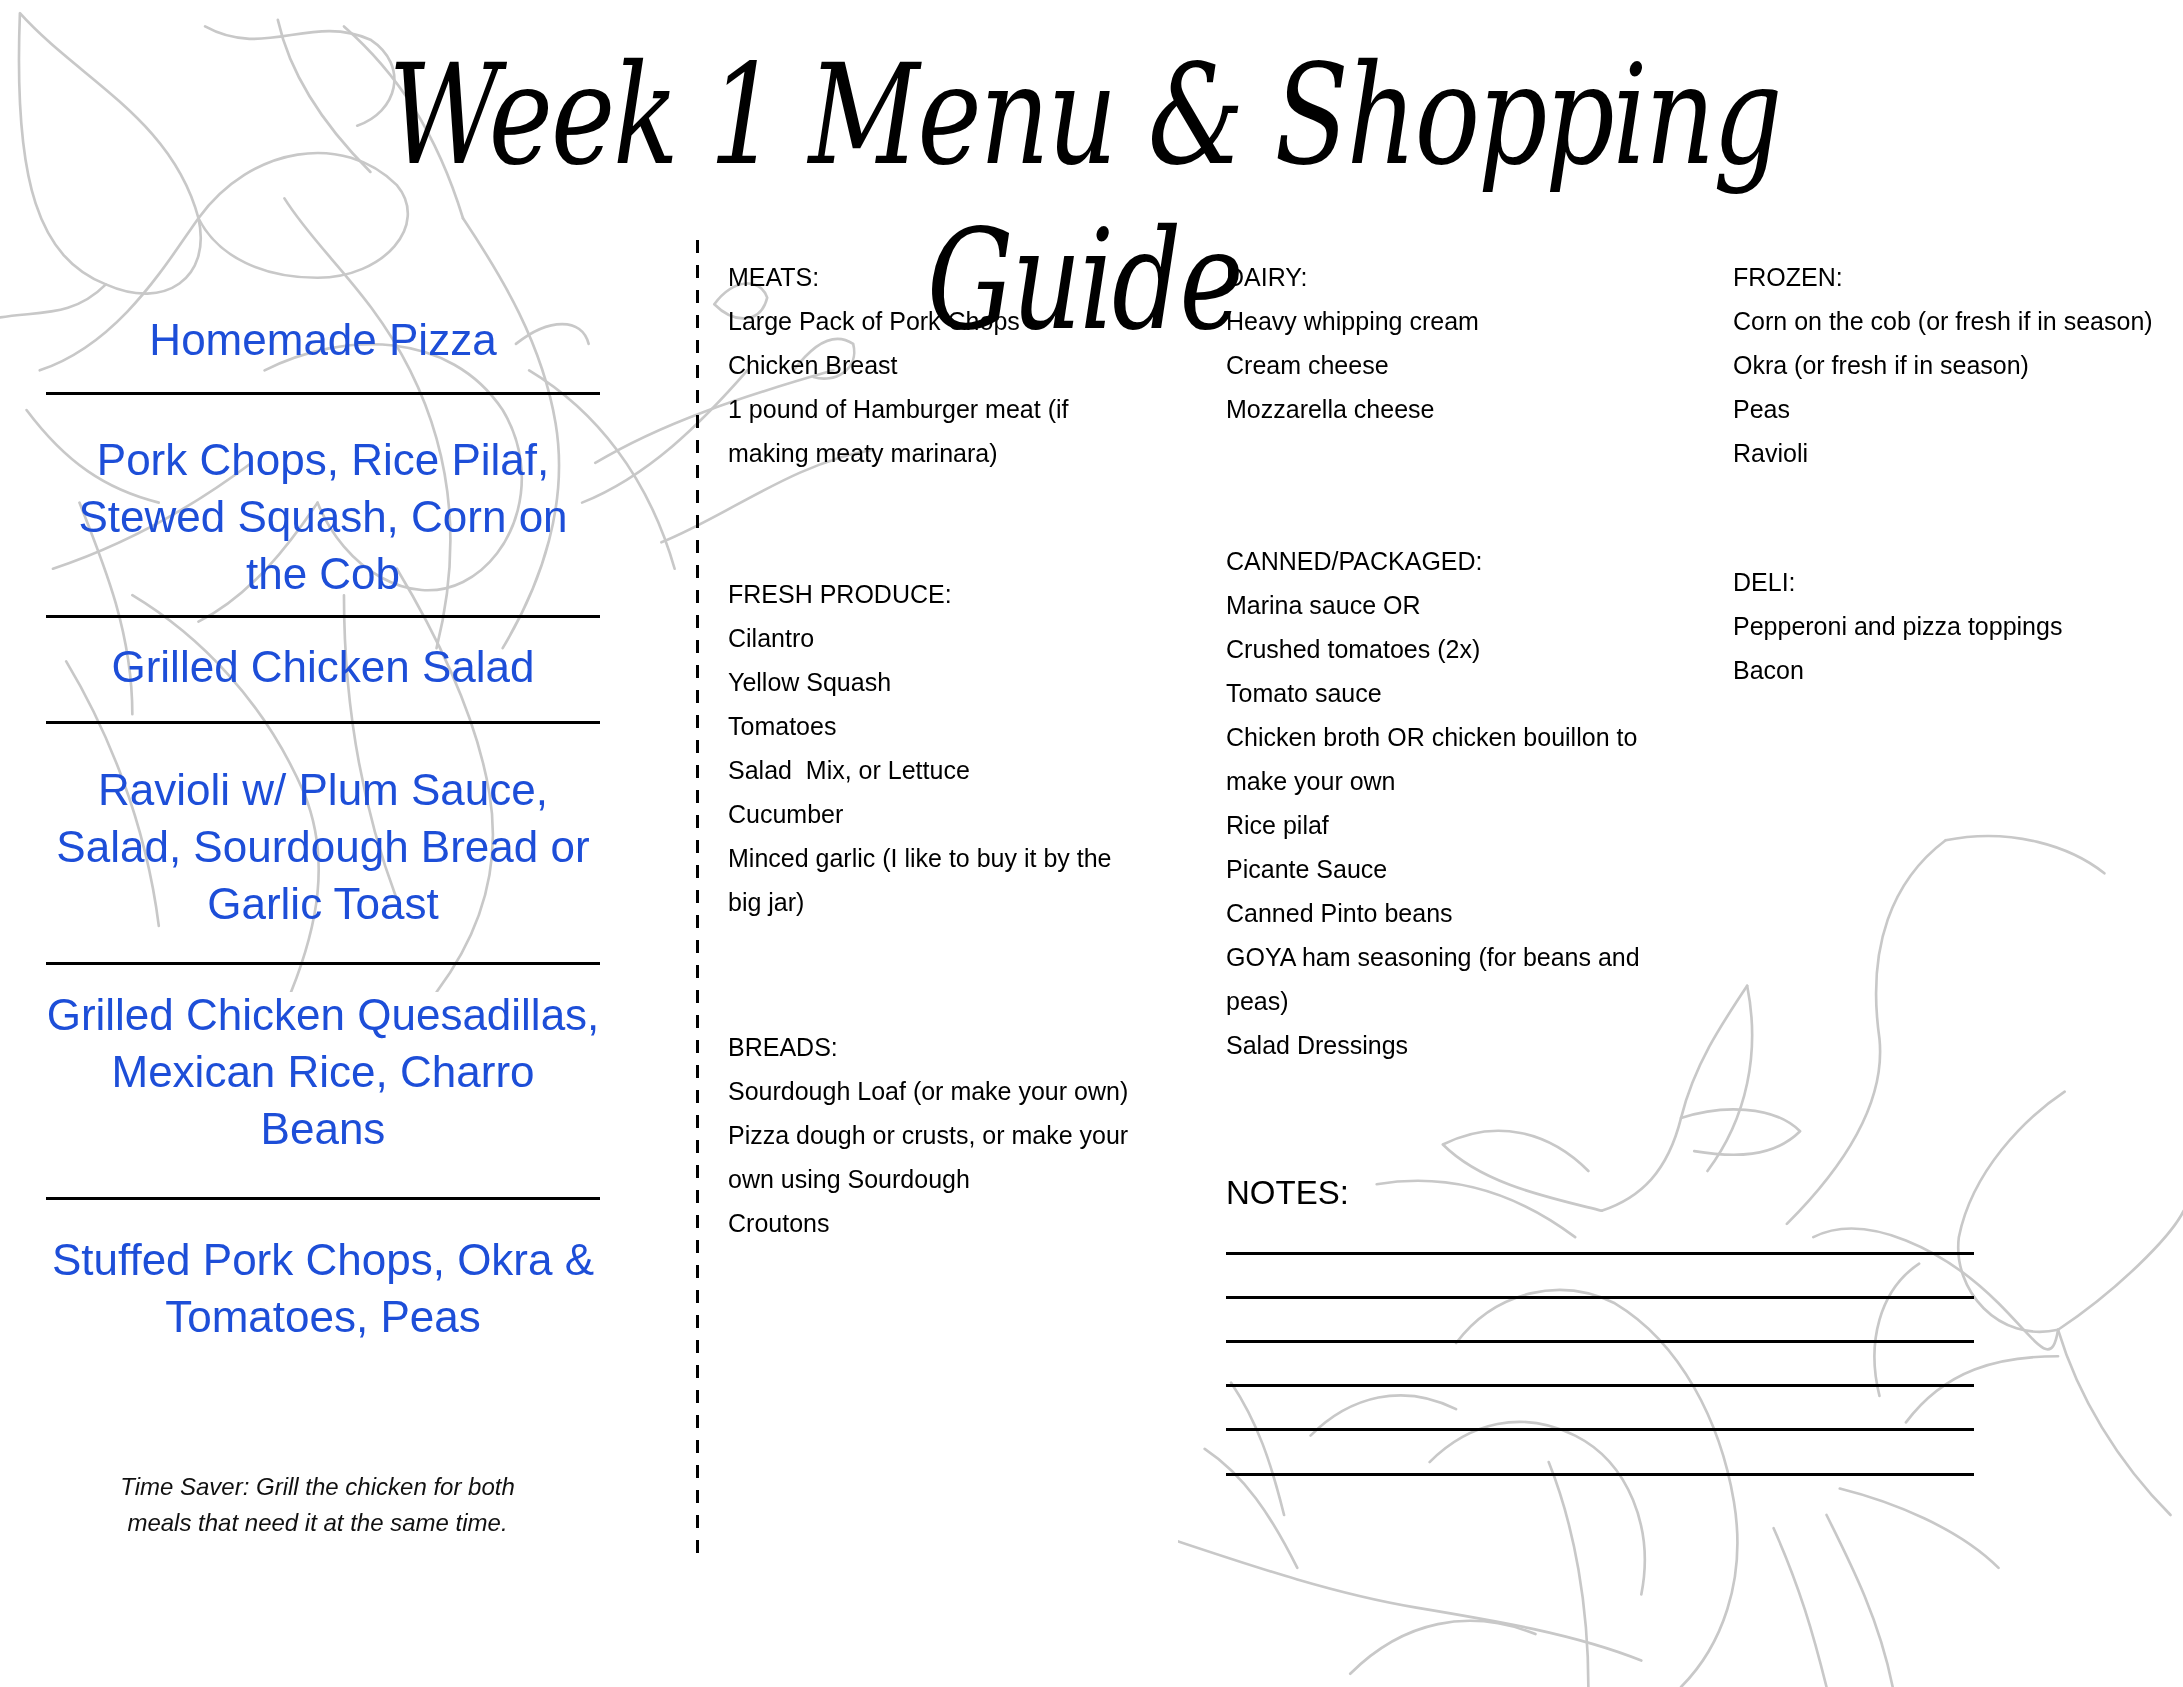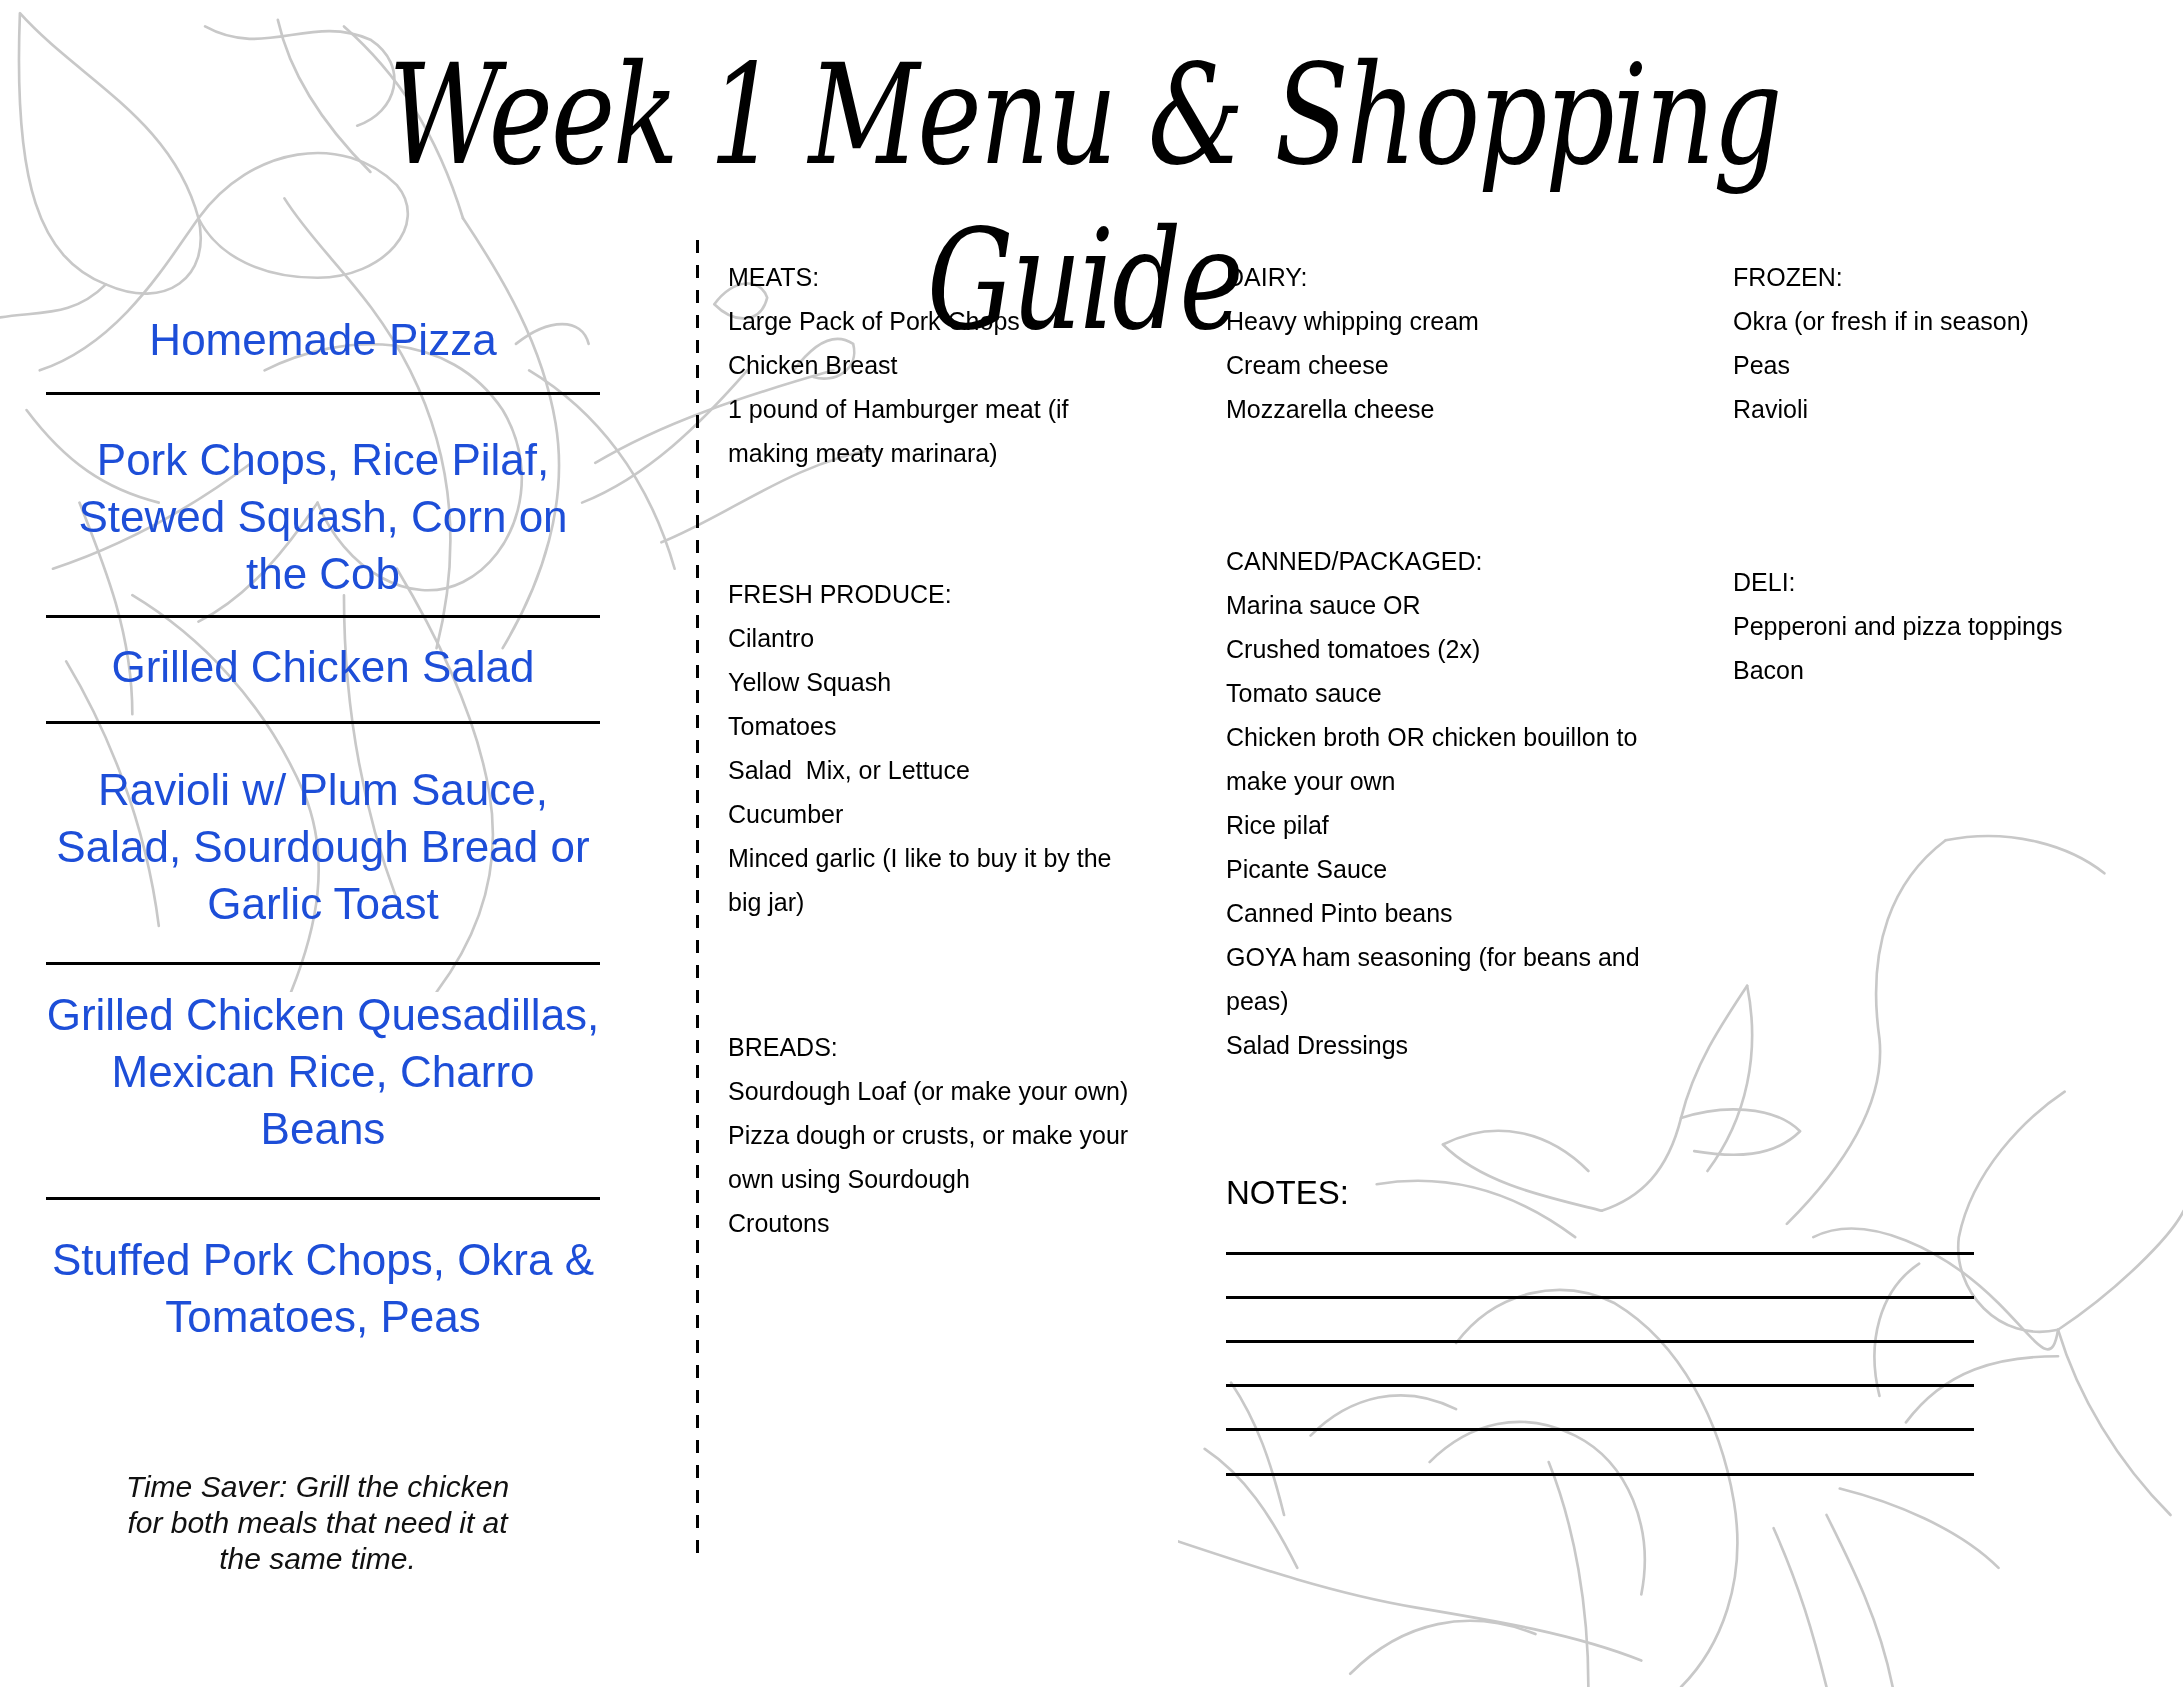--- a/index.html
+++ b/index.html
@@ -75,21 +75,21 @@
       background: #000;
     }
     .time-saver {
       position: absolute;
       left: 106px;
       top: 1469px;
       width: 423px;
       text-align: center;
       font-style: italic;
       font-weight: 300;
-      font-size: 30px;
+      font-size: 24px;
       line-height: 36px;
       color: #111;
       z-index: 2;
     }
 
     
     .divider {
       position: absolute;
       left: 696px;
       top: 240px;
@@ -269,20 +269,21 @@
   <span class="item">Chicken broth OR chicken bouillon to make your own</span>
   <span class="item">Rice pilaf</span>
   <span class="item">Picante Sauce</span>
   <span class="item">Canned Pinto beans</span>
   <span class="item">GOYA ham seasoning (for beans and peas)</span>
   <span class="item">Salad Dressings</span>
 </section>
 
 <section class="list-section sec-frozen">
   <span class="heading">FROZEN:</span>
+  <span class="item">Corn on the cob (or fresh if in season)</span>
   <span class="item">Okra (or fresh if in season)</span>
   <span class="item">Peas</span>
   <span class="item">Ravioli</span>
 </section>
 
 <section class="list-section sec-deli">
   <span class="heading">DELI:</span>
   <span class="item">Pepperoni and pizza toppings</span>
   <span class="item">Bacon</span>
 </section>

